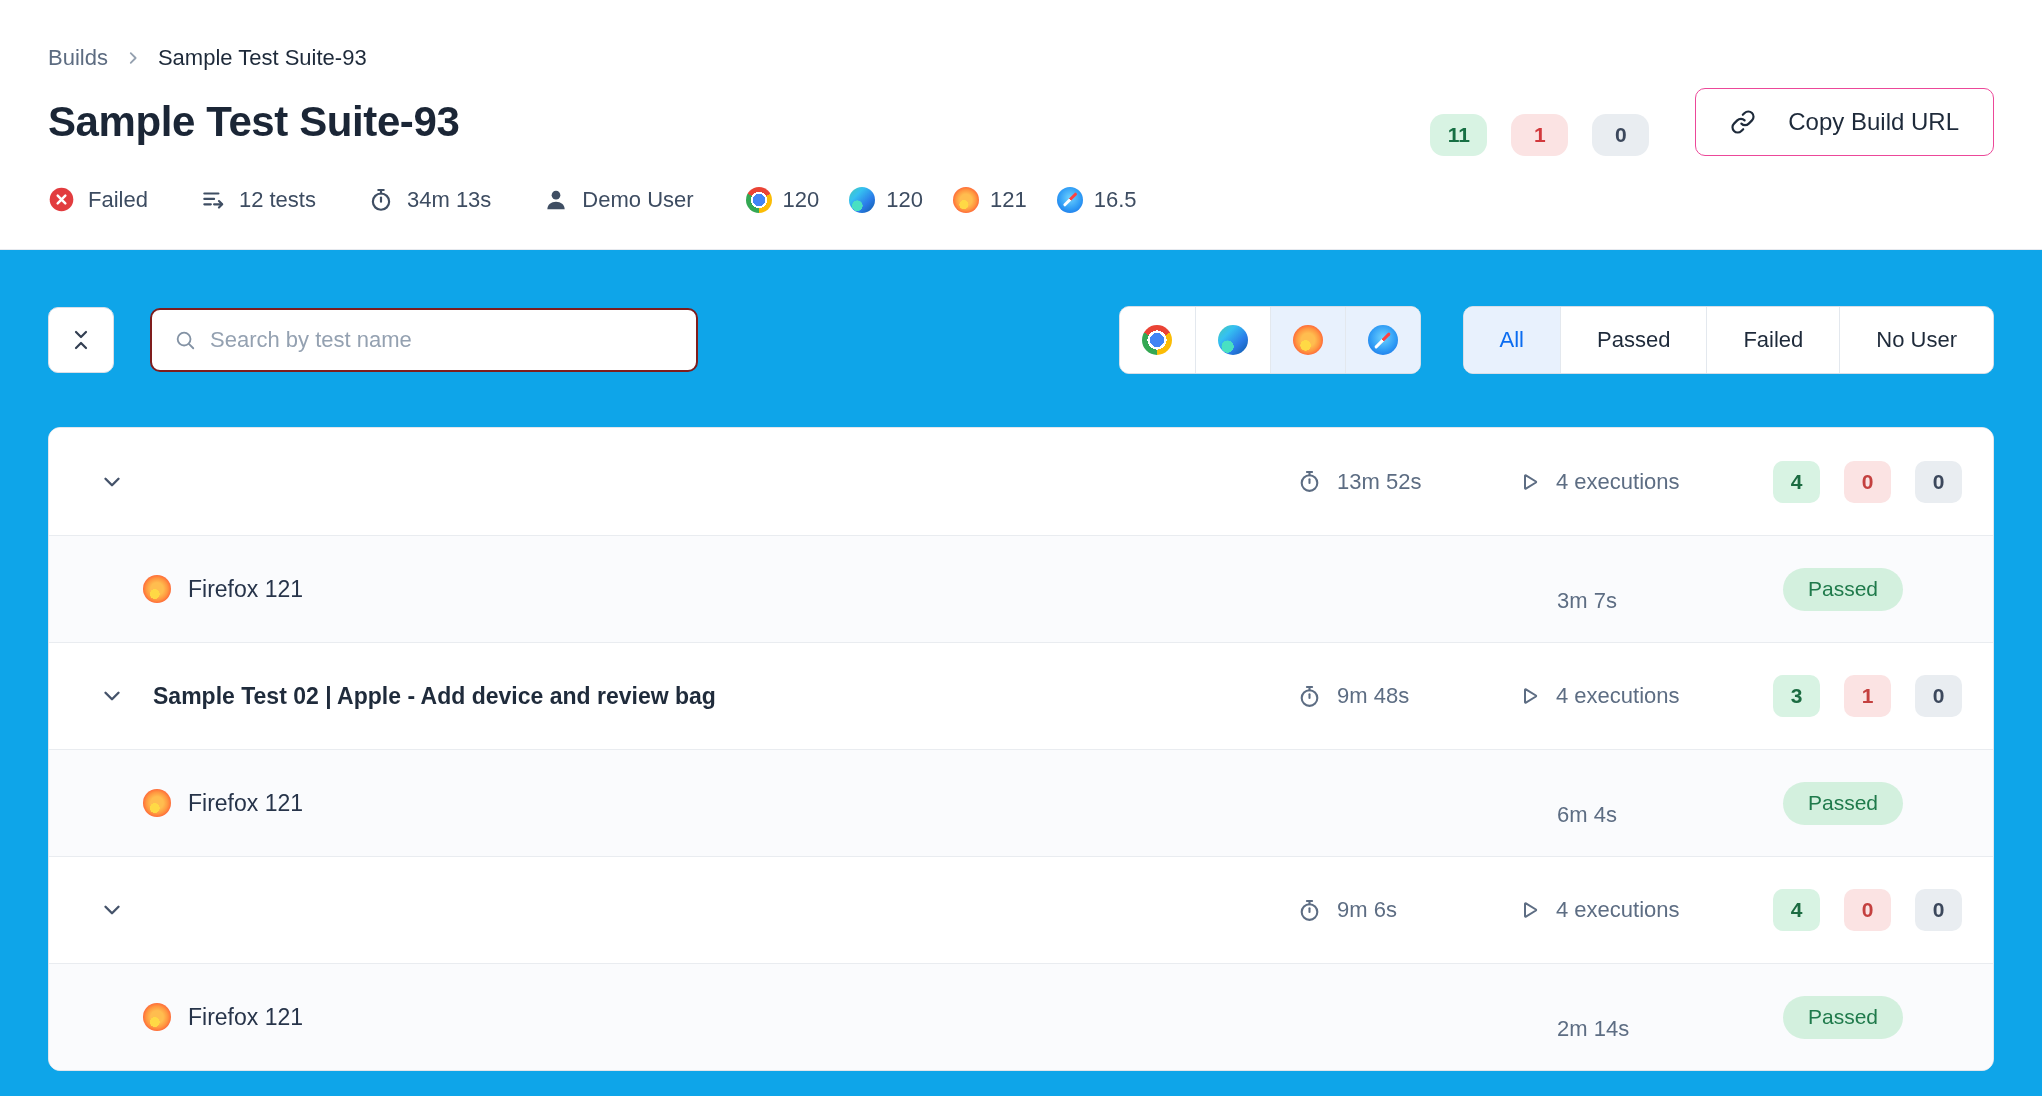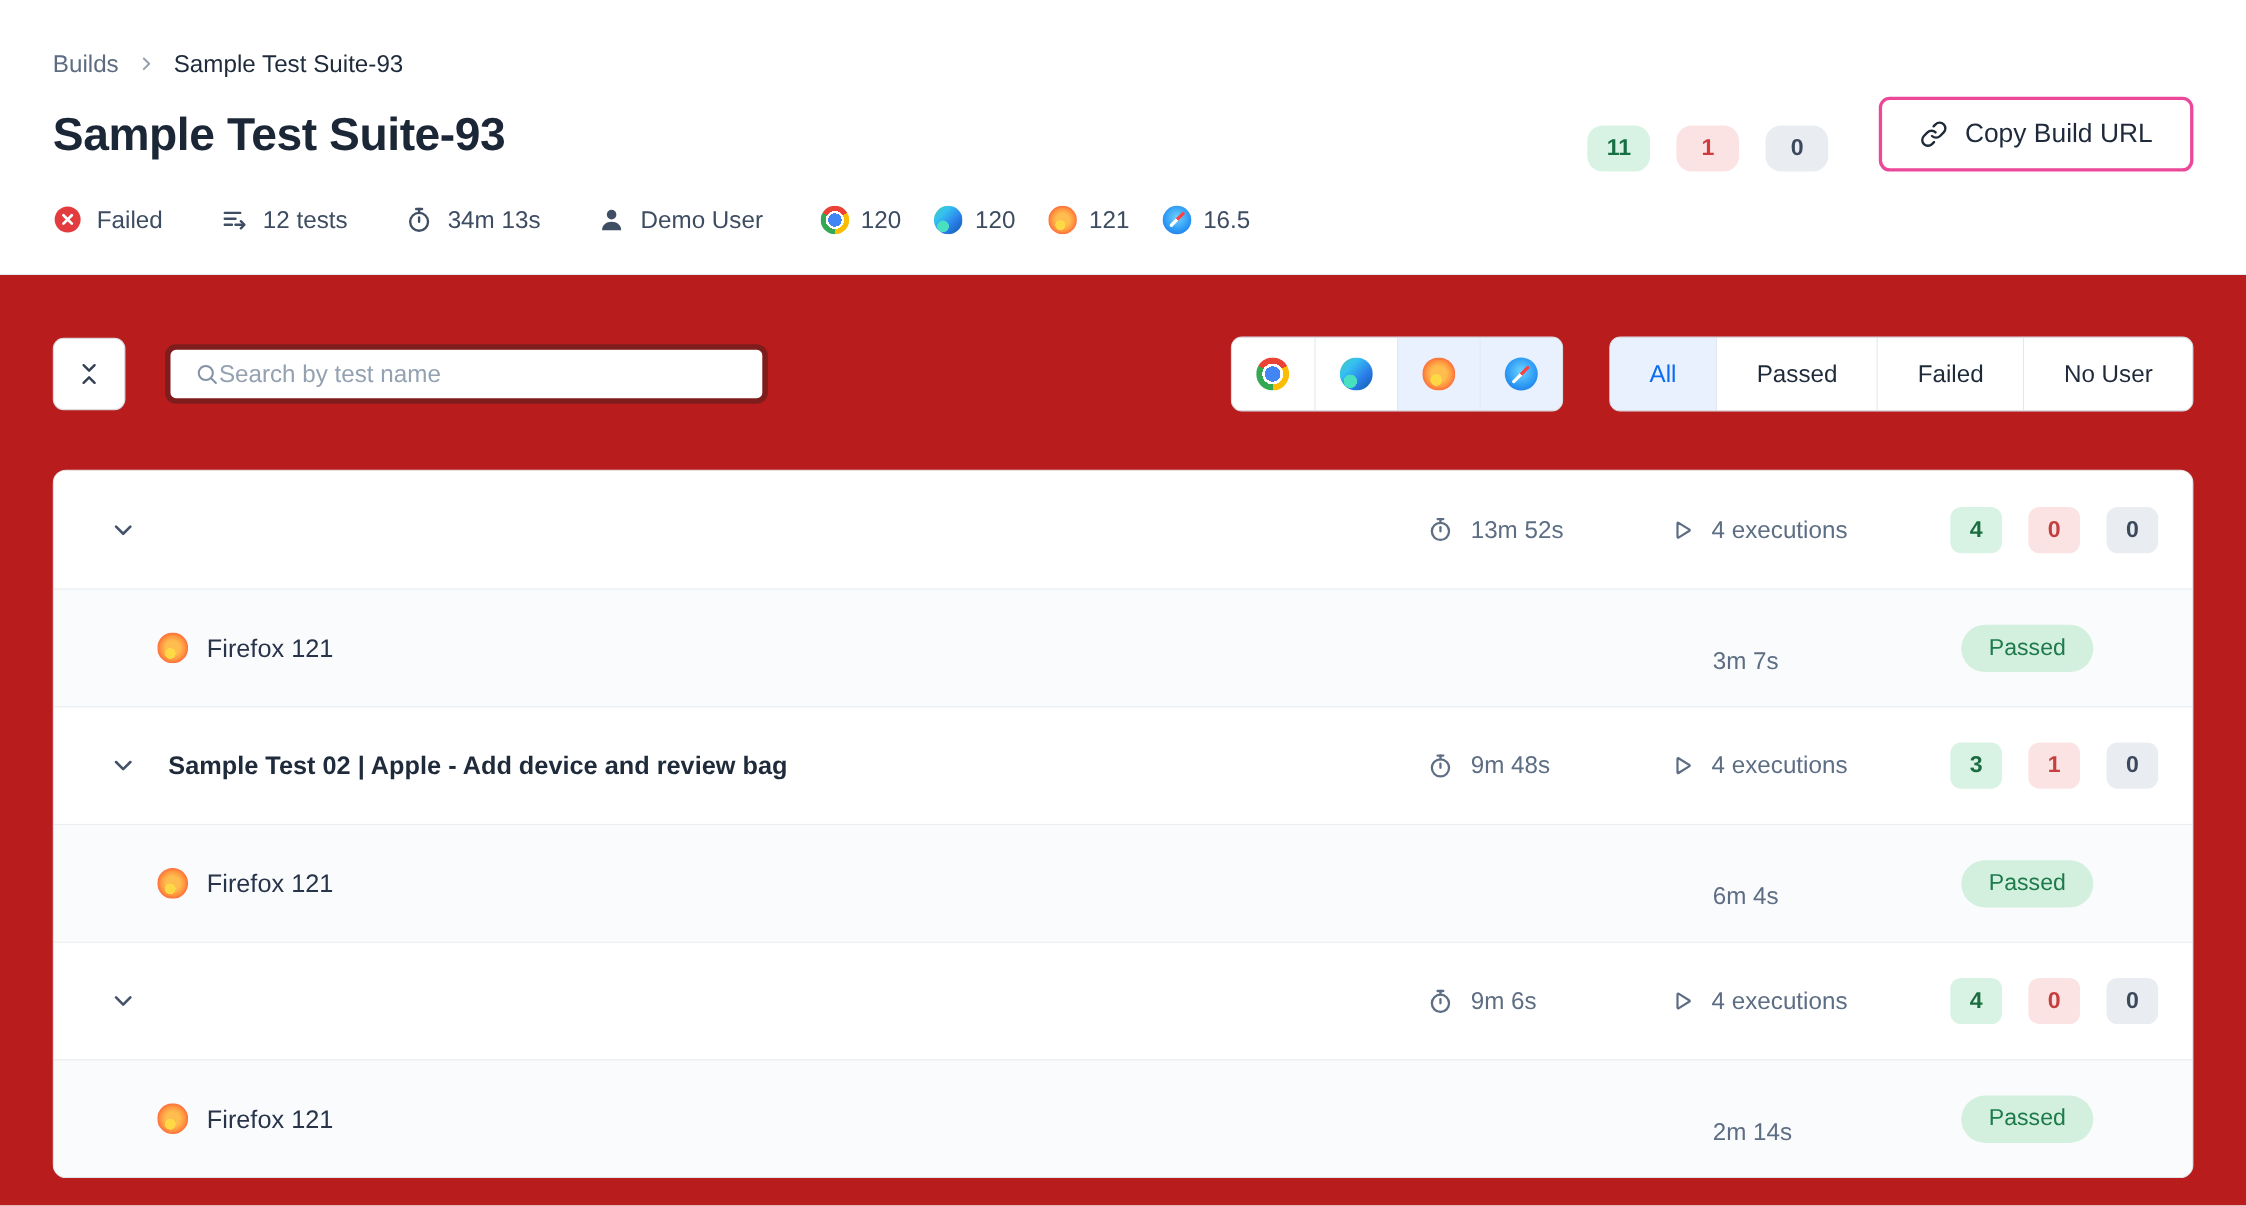--- a/index.html
+++ b/index.html
@@ -3,43 +3,43 @@
 <meta charset="utf-8">
 <style>
   * { margin:0; padding:0; box-sizing:border-box; }
   html,body { width:2042px; height:1096px; }
   body {
     font-family:"Liberation Sans", sans-serif;
     background:#f6f7f9;
     color:#1e2a3a;
     overflow:hidden;
   }
-  .page { width:2042px; height:1096px; background:#b91c1c; }
+  .page { width:2042px; height:1096px; background:#0ea5e9; }
 
   
   .header { background:#fff; padding:44px 48px 36px 48px; border-bottom:1px solid #e6e9ee; }
 
   .breadcrumb { display:flex; align-items:center; gap:16px; font-size:22px; height:28px; }
   .bc-root { color:#5d6c81; cursor:pointer; }
   .bc-sep { display:flex; align-items:center; }
   .bc-cur { color:#1e2a3a; font-weight:500; }
 
   .title-row { display:flex; align-items:center; margin-top:16px; }
   .page-title { font-size:42px; font-weight:700; color:#1b2636; letter-spacing:-0.4px; }
   .title-right { margin-left:auto; display:flex; align-items:flex-end; gap:24px; }
 
   .pill { height:42px; min-width:57px; padding:0 17px; border-radius:14px;
           display:inline-flex; align-items:center; justify-content:center;
           font-size:21px; font-weight:600; }
   .pill.green { background:#d8f3e3; color:#176f44; }
   .pill.red   { background:#fbe3e3; color:#d2393d; }
   .pill.gray  { background:#e9edf1; color:#3c485c; }
 
-  .copy-btn { margin-left:22px; display:inline-flex; align-items:center; gap:15px;
-              height:68px; padding:0 34px; border:3px solid #ec4899; border-radius:10px;
+  .copy-btn { margin-left:22px; display:inline-flex; align-items:center; gap:32px;
+              height:68px; padding:0 34px; border:1px solid #ec4899; border-radius:10px;
               background:#fff; font-size:24px; font-weight:500; color:#1e2a3a; cursor:pointer; }
 
   .status-row { display:flex; align-items:center; gap:52px; margin-top:30px;
                 font-size:22px; color:#3d4c61; }
   .stat { display:flex; align-items:center; gap:13px; }
   .browser-stats { display:flex; align-items:center; gap:30px; }
   .browser-stats .stat { gap:11px; }
 
   
   .icn { display:inline-flex; flex:none; }
@@ -70,23 +70,23 @@
     content:""; position:absolute; left:15%; top:45%; width:70%; height:10%;
     background:linear-gradient(90deg,#ffffff 50%,#ff4141 50%);
     transform:rotate(-45deg); border-radius:2px;
   }
 
   
   .toolbar { display:flex; align-items:center; margin:56px 48px 0 48px; }
   .collapse-btn { width:66px; height:66px; background:#fff; border:1px solid #d8dee7;
                   border-radius:10px; display:flex; align-items:center; justify-content:center;
                   cursor:pointer; }
-  .search-box { margin-left:36px; width:548px; height:54px; background:#fff;
-                border:5px solid #7f1d1d; border-radius:10px;
-                display:flex; align-items:center; padding:0 22px; }
+  .search-box { margin-left:36px; width:548px; height:64px; background:#fff;
+                border:2px solid #7f1d1d; border-radius:10px;
+                display:flex; align-items:center; gap:14px; padding:0 22px; }
   .search-box input { border:none; outline:none; flex:1; font-size:22px; color:#2a3748;
                       background:transparent; font-family:"Liberation Sans", sans-serif; }
   .search-box input::placeholder { color:#94a1b1; }
   .tb-spacer { flex:1; }
 
   .bgroup { display:flex; border:1px solid #d8dee7; border-radius:10px; overflow:hidden; background:#fff; }
   .bcell { width:75px; height:66px; display:flex; align-items:center; justify-content:center;
            border-left:1px solid #e3e8ee; cursor:pointer; background:#fff; }
   .bcell:first-child { border-left:none; }
   .bcell.selected { background:#e8f1fd; }

